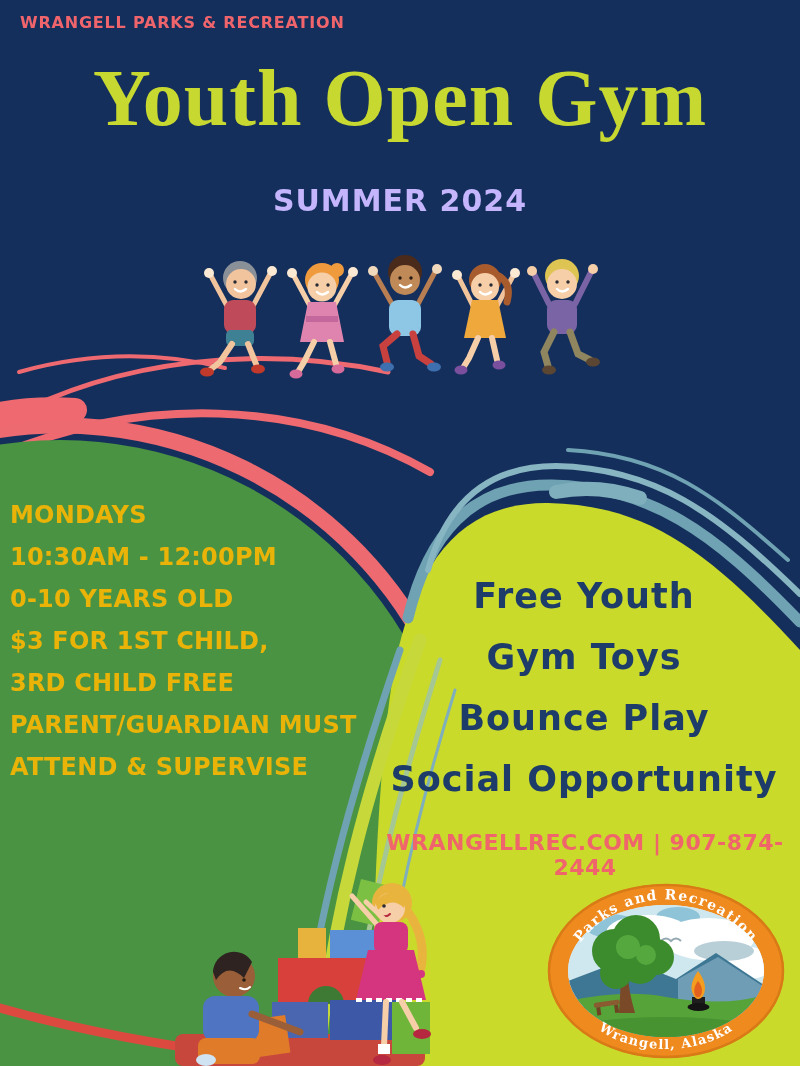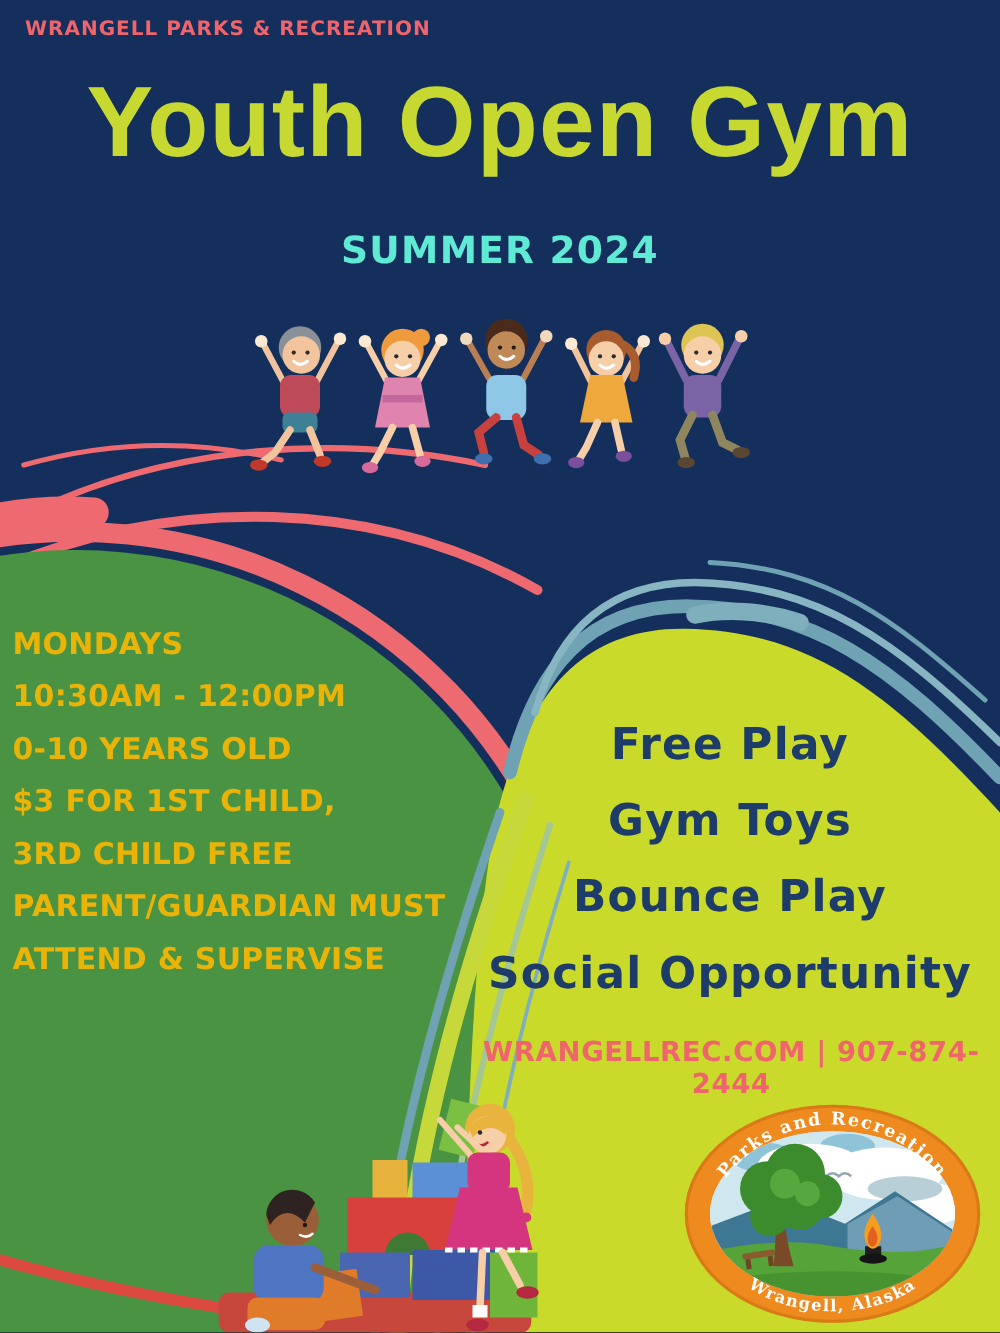--- a/index.html
+++ b/index.html
@@ -9,25 +9,25 @@
   }
   .bg{position:absolute;left:0;top:0;width:800px;height:1066px;display:block;}
   .txt{position:absolute;margin:0;}
   .org{
     left:0;right:0;top:13px;
     color:#f0646c;font-size:16px;font-weight:bold;letter-spacing:.8px;margin-left:20px;
   }
   .title{
     left:0;right:0;top:44px;text-align:center;
     color:#c7d930;font-size:80px;line-height:108px;font-weight:bold;letter-spacing:1px;
-    font-family:Liberation Sans, sans-serif;
+    font-family:Liberation Serif, serif;
   }
   .season{
     left:0;right:0;top:183px;text-align:center;
-    color:#5eead4;font-size:30px;font-weight:bold;letter-spacing:1px;
+    color:#c4b5fd;font-size:30px;font-weight:bold;letter-spacing:1px;
   }
   .details{
     left:10px;top:494px;width:360px;
     color:#eab308;font-size:24px;line-height:42px;font-weight:bold;letter-spacing:.2px;
   }
   .features{
     left:368px;top:566px;width:432px;text-align:center;
     color:#1d3c69;font-size:35px;line-height:61px;font-weight:bold;letter-spacing:1px;
   }
   .contact{
@@ -260,20 +260,20 @@
     <div>MONDAYS</div>
     <div>10:30AM - 12:00PM</div>
     <div>0-10 YEARS OLD</div>
     <div>$3 FOR 1ST CHILD,</div>
     <div>3RD CHILD FREE</div>
     <div>PARENT/GUARDIAN MUST</div>
     <div>ATTEND &amp; SUPERVISE</div>
   </div>
 
   <div class="txt features">
-    <div>Free Play</div>
+    <div>Free Youth</div>
     <div>Gym Toys</div>
     <div>Bounce Play</div>
     <div>Social Opportunity</div>
   </div>
 
   <div class="txt contact">WRANGELLREC.COM | 907-874-2444</div>
 </div>
 
 </body></html>

